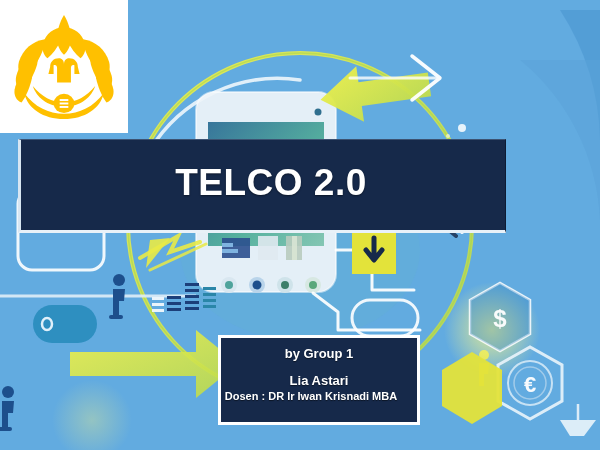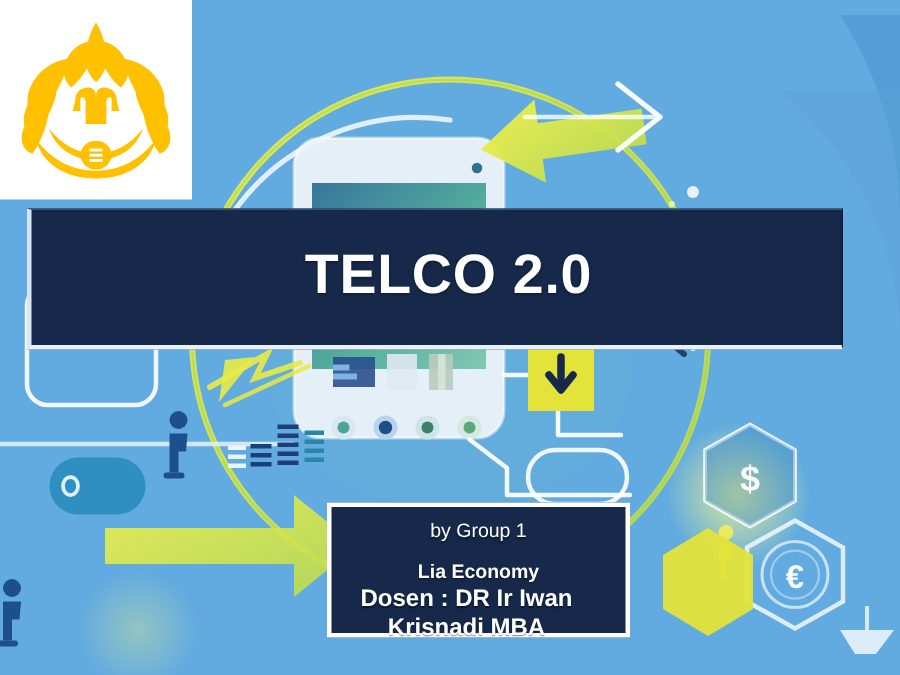--- a/index.html
+++ b/index.html
@@ -20,21 +20,21 @@
   
   .logo-plate{
     position:absolute;left:0;top:0;width:128px;height:133px;
     background:#ffffff;z-index:30;
     display:flex;align-items:center;justify-content:center;
   }
   .logo-plate svg{width:104px;height:108px;display:block;}
 
   
   .title-banner{
-    position:absolute;left:18px;top:139px;width:544px;height:94px;
+    position:absolute;left:18px;top:139px;width:488px;height:94px;
     background:#16294a;z-index:25;
     box-sizing:border-box;
     border-left:3px solid #d8e6f2;
     border-bottom:3px solid #e8f1f8;
     border-top:1px solid #3c5272;
     border-right:1px solid #0d1b33;
     display:flex;flex-direction:column;align-items:center;justify-content:center;
     text-align:center;
     padding-left:16px;
   }
@@ -50,29 +50,29 @@
 
   
   .author-box{
     position:absolute;left:218px;top:335px;width:202px;height:90px;
     background:#16294a;z-index:25;box-sizing:border-box;
     border:3px solid #ffffff;
     display:flex;flex-direction:column;align-items:center;
     padding-top:8px;text-align:center;
   }
   .author-group{
-    color:#ffffff;font-size:13px;font-weight:normal;margin:0 0 13px 0;
+    color:#ffffff;font-size:13px;font-weight:bold;margin:0 0 13px 0;
     text-shadow:0 1px 1px rgba(0,0,0,.5);
   }
   .author-name{
     color:#ffffff;font-size:13px;font-weight:bold;line-height:1.12;margin:0;
     text-shadow:0 1px 1px rgba(0,0,0,.5);
   }
   .author-advisor{
-    color:#ffffff;font-size:16px;font-weight:bold;line-height:1.2;margin:1px 16px 0 0;
+    color:#ffffff;font-size:11px;font-weight:bold;line-height:1.2;margin:1px 16px 0 0;
     text-shadow:0 1px 1px rgba(0,0,0,.5);
   }
 </style>
 </head>
 <body>
 
 <div class="slide">
 
   <div class="bg">
     <svg class="bg-svg" viewBox="0 0 600 450" xmlns="http://www.w3.org/2000/svg">
@@ -254,17 +254,17 @@
       </g>
     </svg>
   </div>
 
   <div class="title-banner">
     <div class="title-main">TELCO 2.0</div>
   </div>
 
   <div class="author-box">
     <div class="author-group">by Group 1</div>
-    <div class="author-name">Lia Economy</div>
+    <div class="author-name">Lia Astari</div>
     <div class="author-advisor">Dosen : DR Ir Iwan Krisnadi MBA</div>
   </div>
 
 </div>
 
 </body></html>

